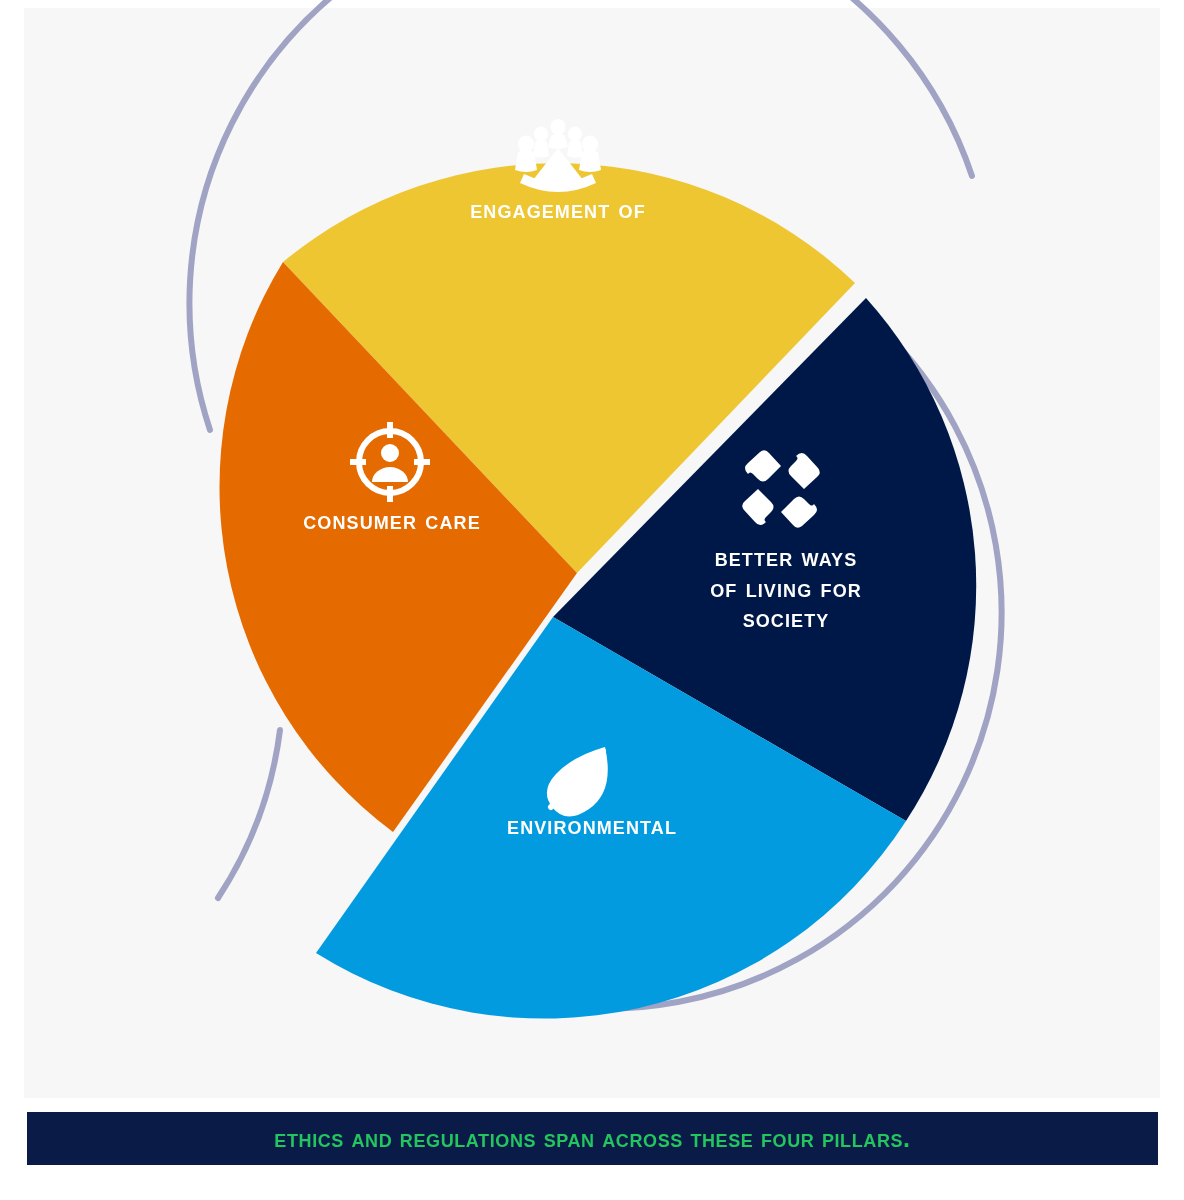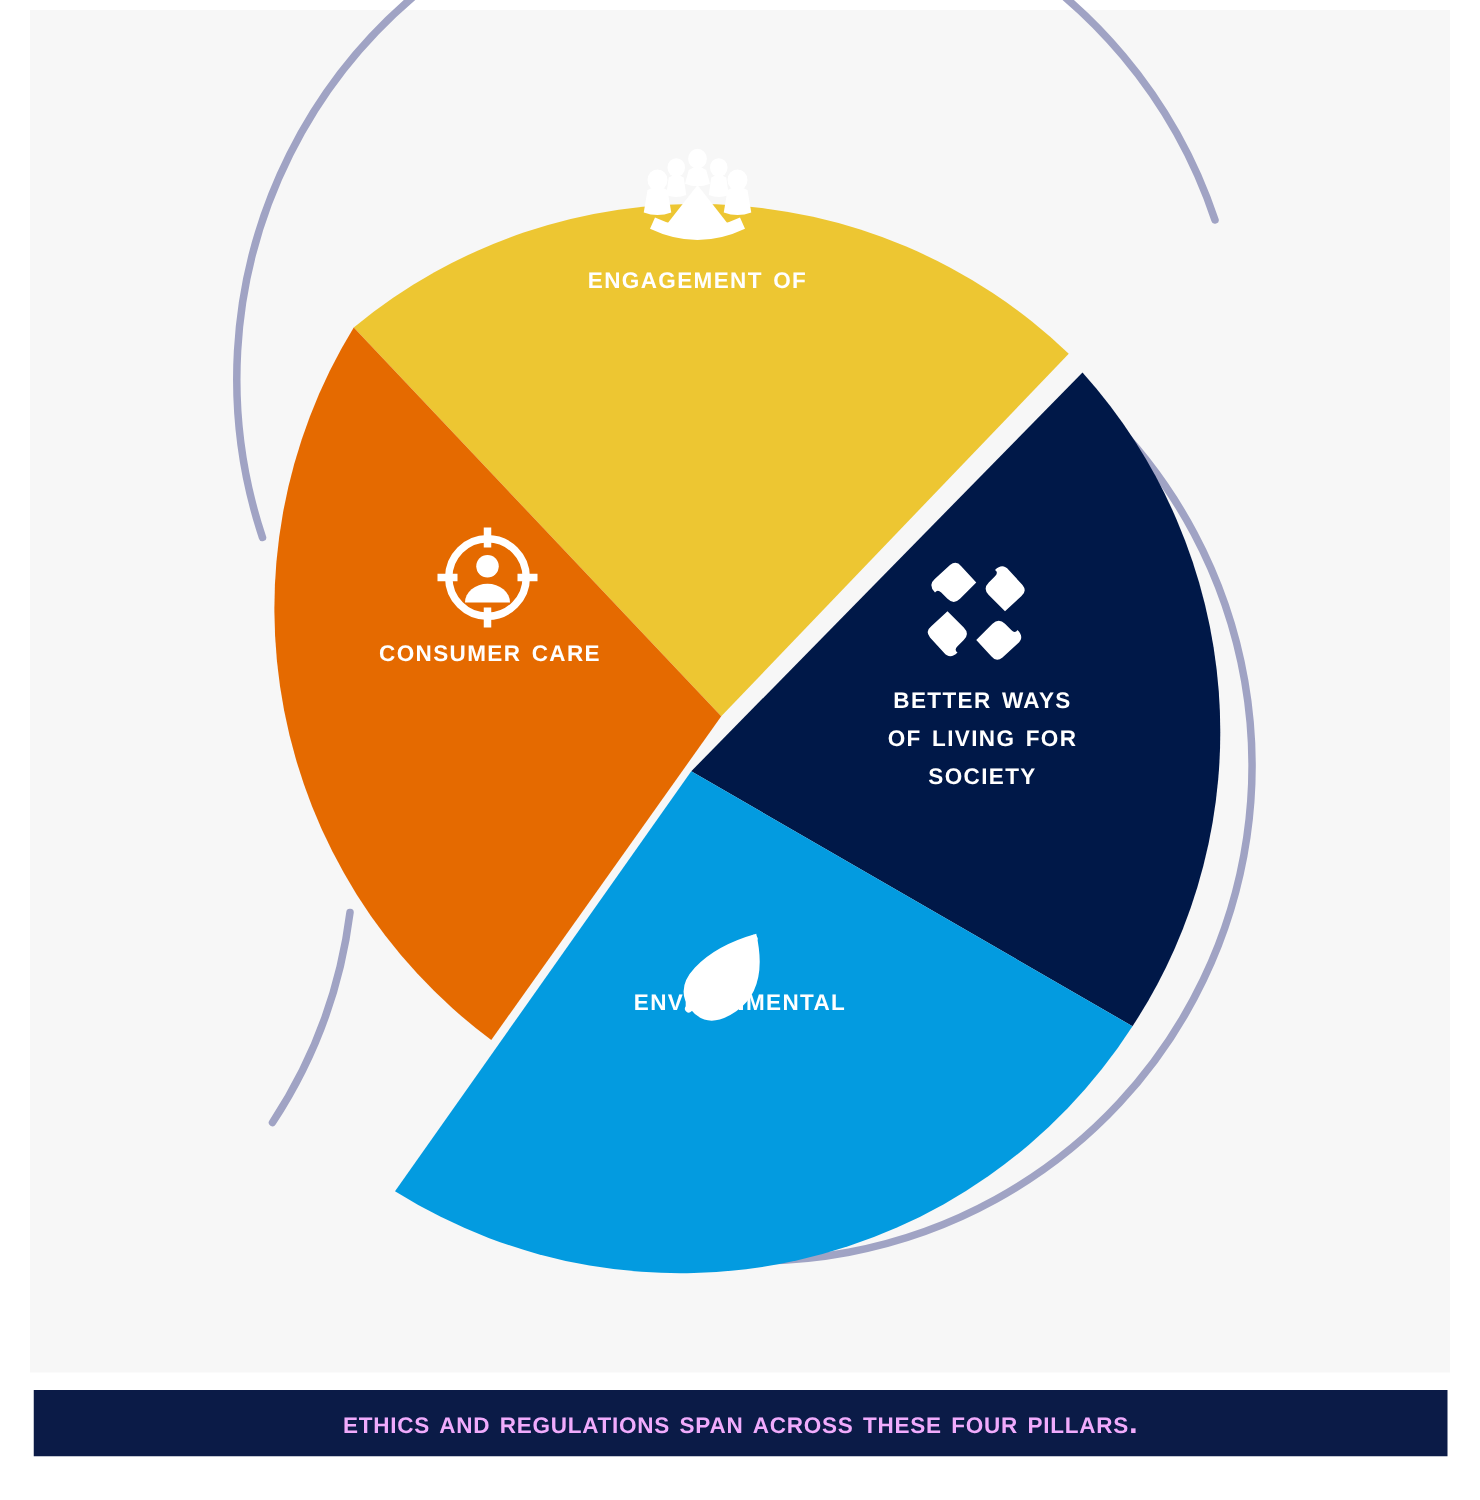--- a/index.html
+++ b/index.html
@@ -50,50 +50,49 @@
     line-height: 1.18;
     font-variant: small-caps;
     text-transform: lowercase;
     pointer-events: none;
   }
   .pillar-label::first-letter { font-size: 1em; }
   #label-employees {
     left: 368px;
     top: 194px;
     width: 380px;
-    margin-top: 12px;
   }
   #label-consumer {
     left: 232px;
     top: 505px;
     width: 320px;
   }
   #label-society {
     left: 656px;
     top: 542px;
     width: 260px;
   }
   #label-environment {
     left: 392px;
-    top: 784px;
+    top: 810px;
     width: 400px;
   }
   #banner {
     position: absolute;
     left: 27px;
     top: 1112px;
     width: 1131px;
     height: 53px;
     background: #0b1b47;
     display: flex;
     align-items: center;
     justify-content: center;
   }
   #banner-text {
-    color: #f0abfc;
+    color: #22c55e;
     font-family: "Liberation Sans", sans-serif;
     font-weight: bold;
     font-size: 25px;
     letter-spacing: 0.6px;
     font-variant: small-caps;
     text-transform: lowercase;
     white-space: nowrap;
   }
   .icon-slot { pointer-events: none; }
 </style>

